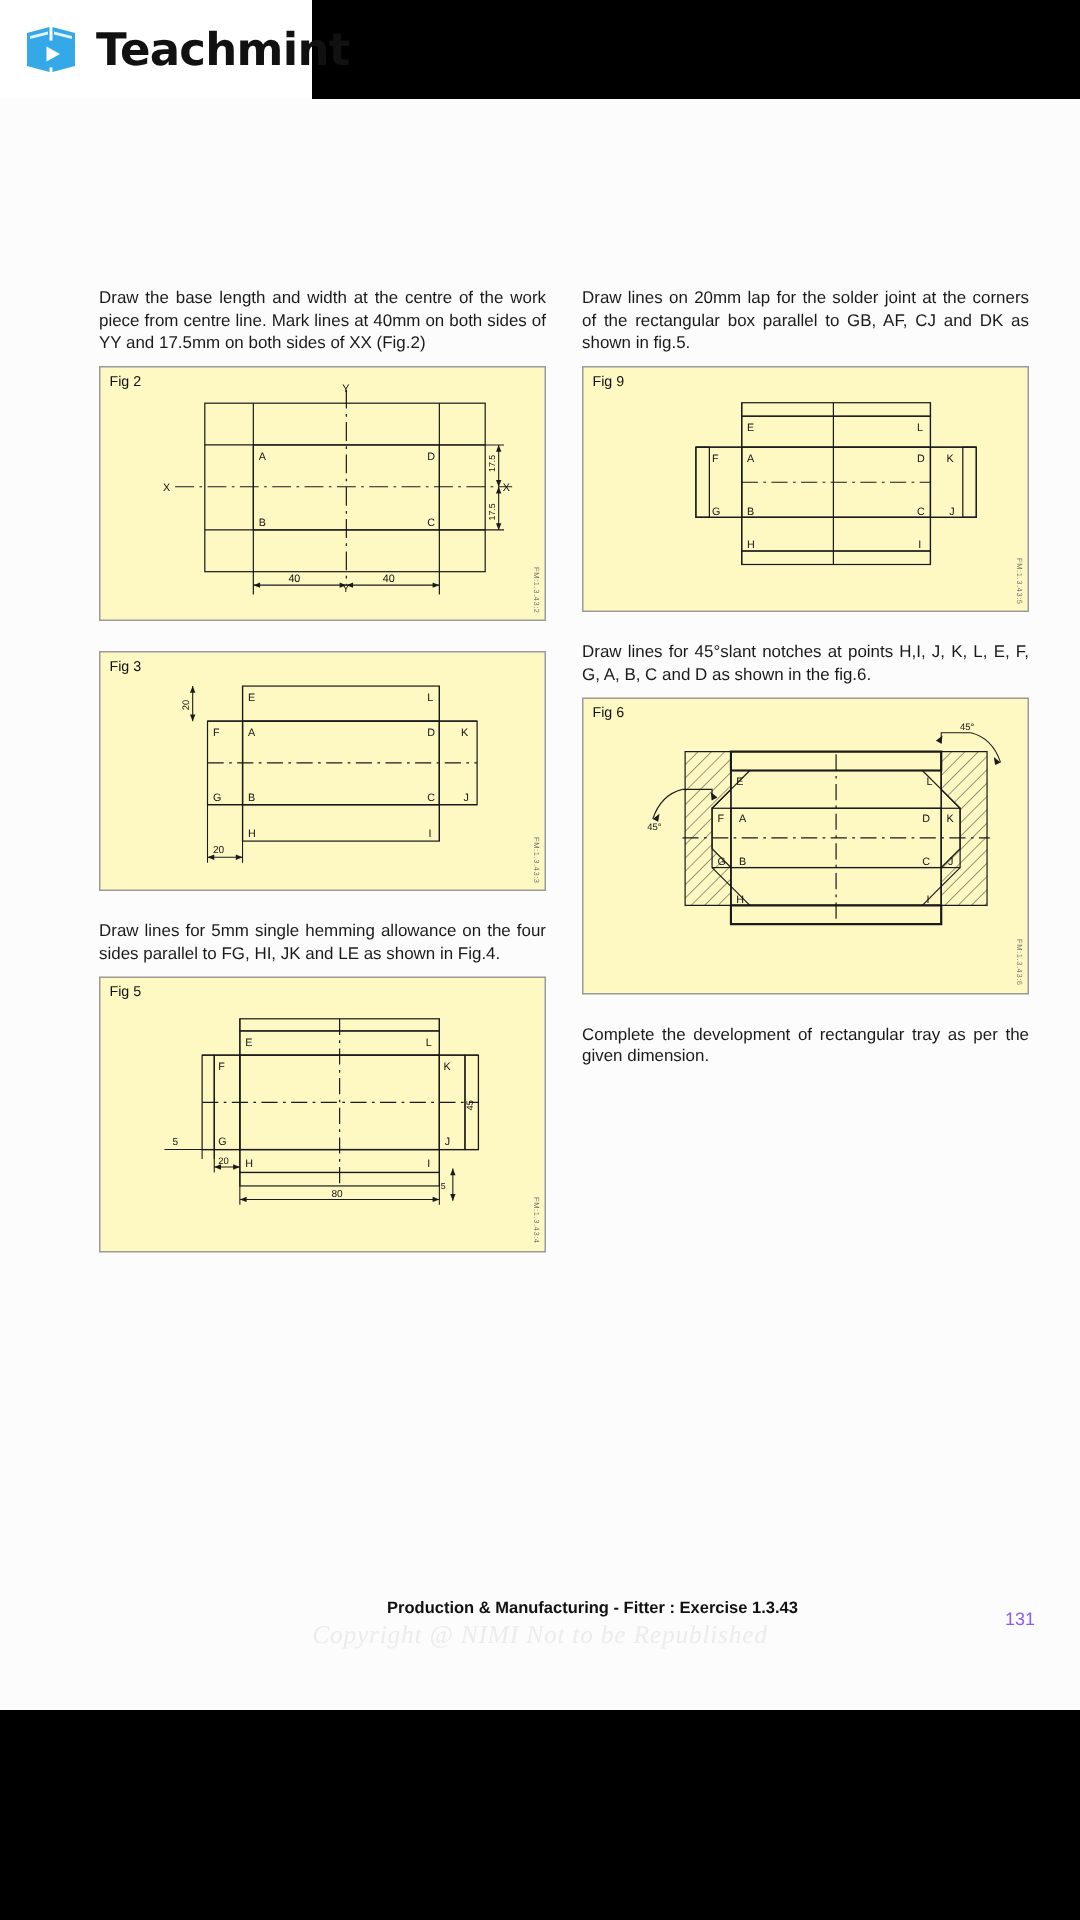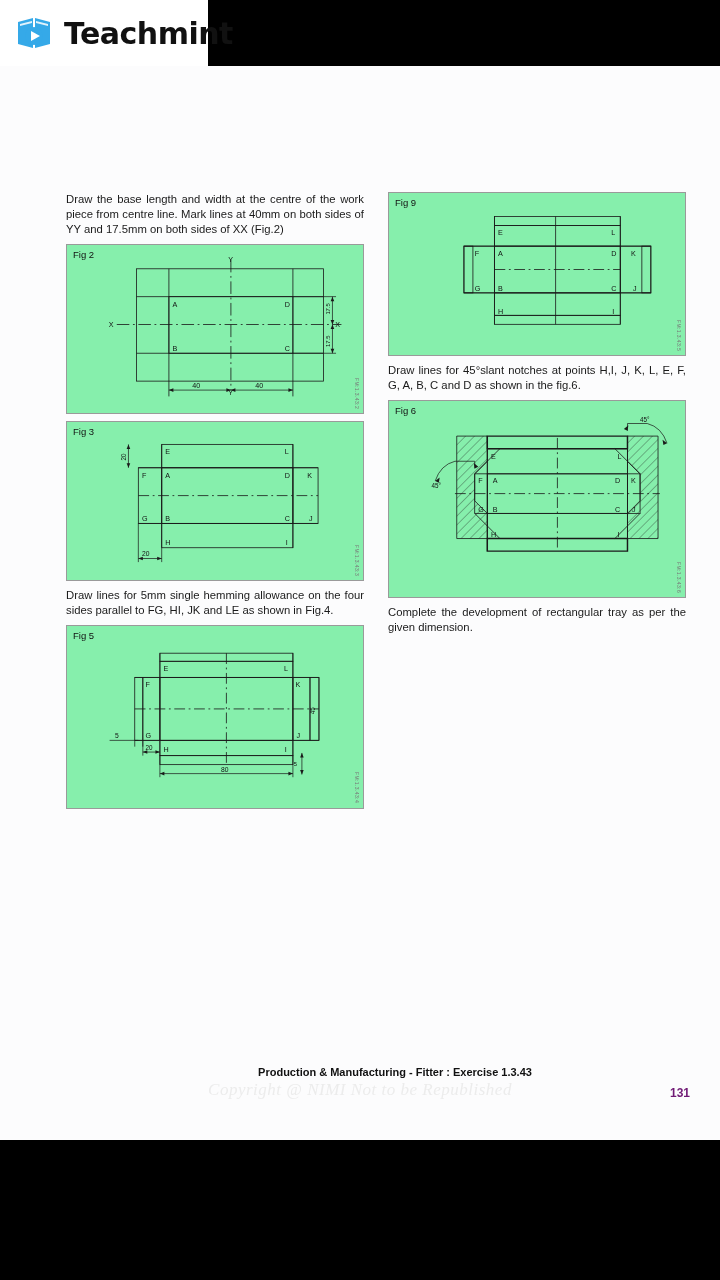--- a/index.html
+++ b/index.html
@@ -38,22 +38,22 @@
   .col.right{left:388px;}
 
   p.instr{
     margin:0 0 7px 0;
     font-size:11.3px;line-height:1.32;color:#1a1a1a;
     text-align:justify;
     font-family:"Liberation Sans", sans-serif;
   }
 
   .figbox{
-    border:1px solid #9a9a9a;background:#86efac;
-    position:relative;margin:0 0 7px 0;box-sizing:border-box;padding-left:30px;
+    border:1px solid #9a9a9a;background:#fef9c3;
+    position:relative;margin:0 0 20px 0;box-sizing:border-box;padding-left:30px;
   }
   .figlabel{
     position:absolute;left:6px;top:4px;font-size:9.5px;color:#111;
     font-family:"Liberation Sans", sans-serif;
   }
   .figcode{
     position:absolute;right:3px;bottom:4px;
     font-size:5px;color:#777;writing-mode:vertical-rl;letter-spacing:.4px;
     font-family:"Liberation Sans", sans-serif;
   }
@@ -62,21 +62,21 @@
 
   
   #footer{
     position:absolute;left:0;top:1000px;width:720px;height:40px;
   }
   #footer-title{
     position:absolute;left:0;top:0;width:720px;text-align:center;
     font-size:11px;font-weight:bold;color:#111;padding-left:35px;
   }
   #page-num{
-    position:absolute;right:30px;top:20px;font-size:12px;font-weight:bold;color:#701a75;
+    position:absolute;right:30px;top:6px;font-size:12px;font-weight:normal;color:#8b5cf6;
   }
   #watermark{
     position:absolute;left:0;top:14px;width:720px;text-align:center;
     font-size:17px;color:#ececec;font-style:italic;
     font-family:"Liberation Serif", serif;letter-spacing:.5px;
     white-space:nowrap;
   }
 </style>
 </head>
 <body>
@@ -290,20 +290,21 @@
           <path d="M228 131 l-2 5 h4 z" fill="#1a1a1a" stroke="none"></path>
           <path d="M228 155 l-2 -5 h4 z" fill="#1a1a1a" stroke="none"></path>
         </g>
         <text x="219" y="146" font-size="6.5">5</text>
       </svg>
     </div>
   </div>
 
   <div class="col right">
 
+    <p class="instr">Draw lines on 20mm lap for the solder joint at the corners of the rectangular box parallel to GB, AF, CJ and DK as shown in fig.5.</p>
 
     <div class="figbox" style="height:164px;">
       <span class="figlabel">Fig 9</span>
       <span class="figcode">FM:1.3.43:5</span>
       <svg class="figsvg" viewBox="0 0 296 162">
         <g stroke="#1a1a1a" fill="none" stroke-width="0.9">
           <rect x="84" y="17" width="140" height="10"></rect>
           <rect x="50" y="50" width="10" height="52"></rect>
           <rect x="248" y="50" width="10" height="52"></rect>
           <rect x="84" y="127" width="140" height="10"></rect>

